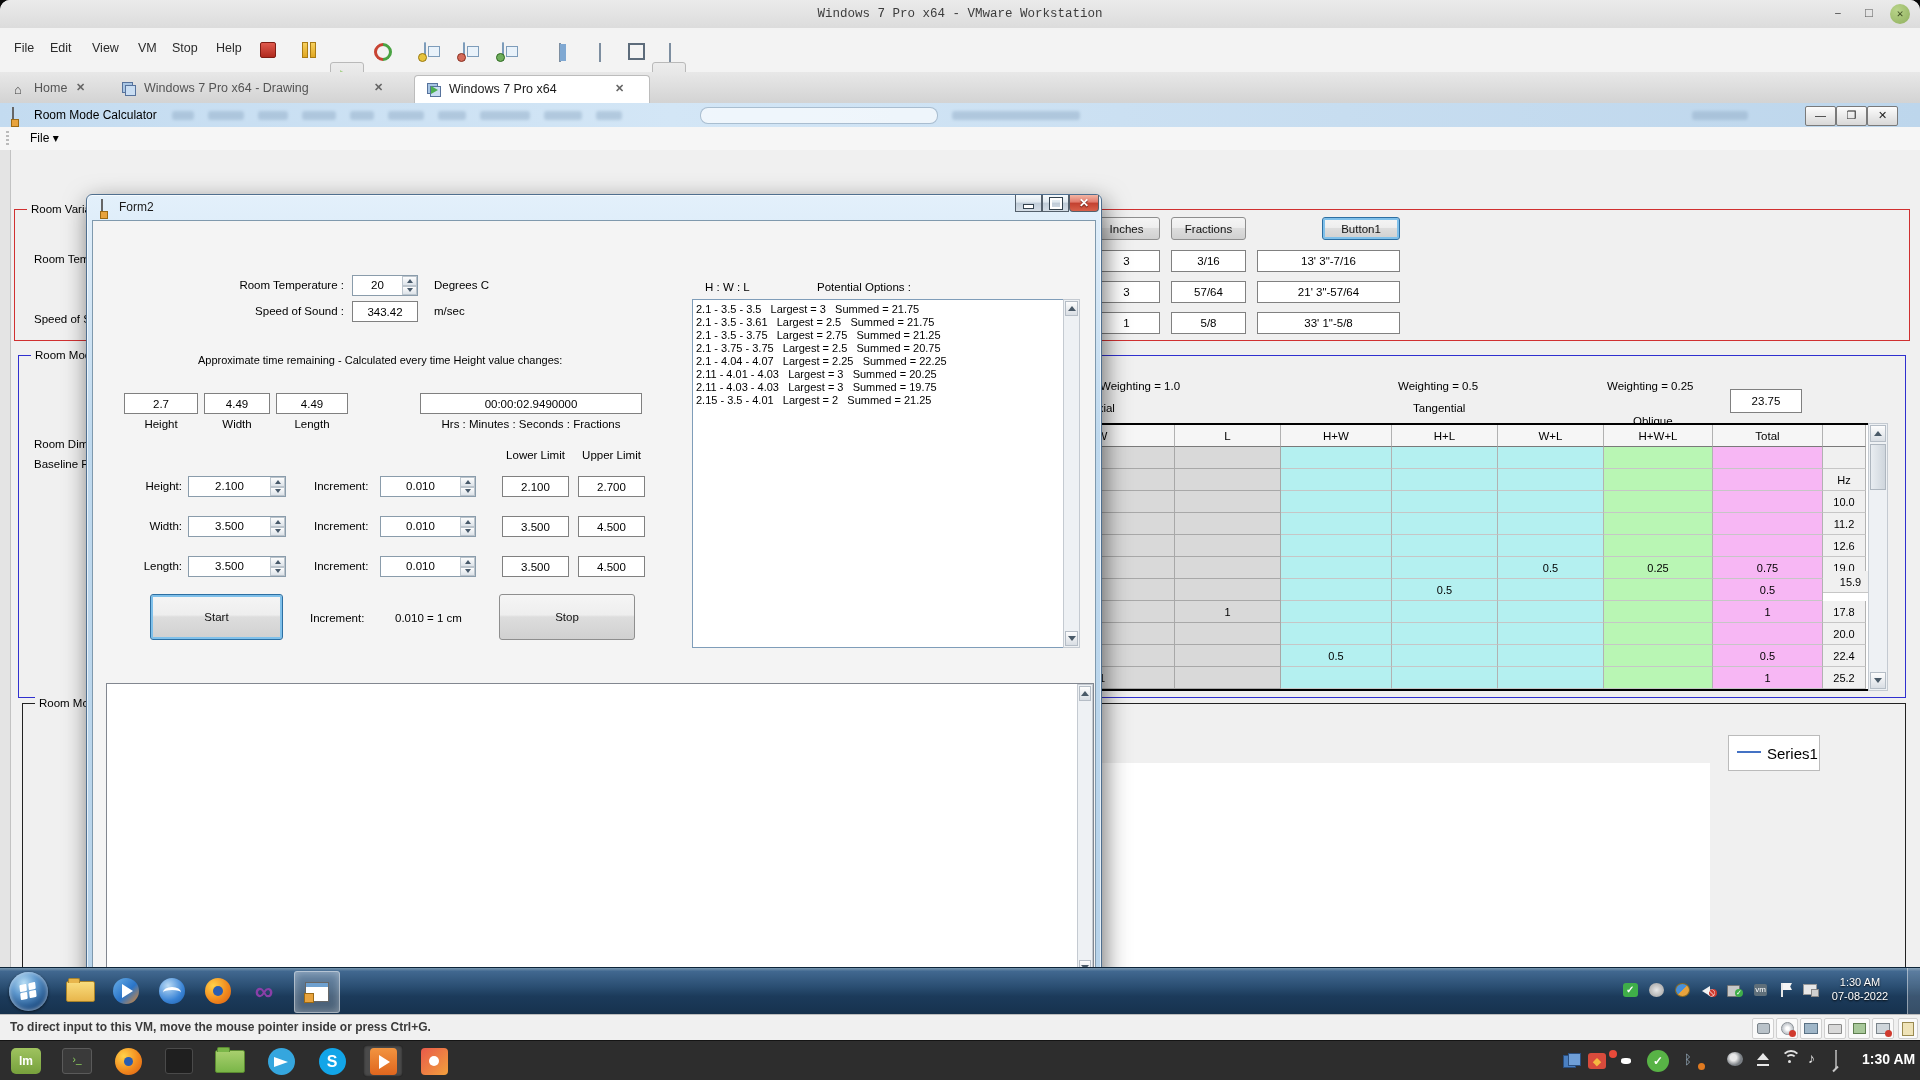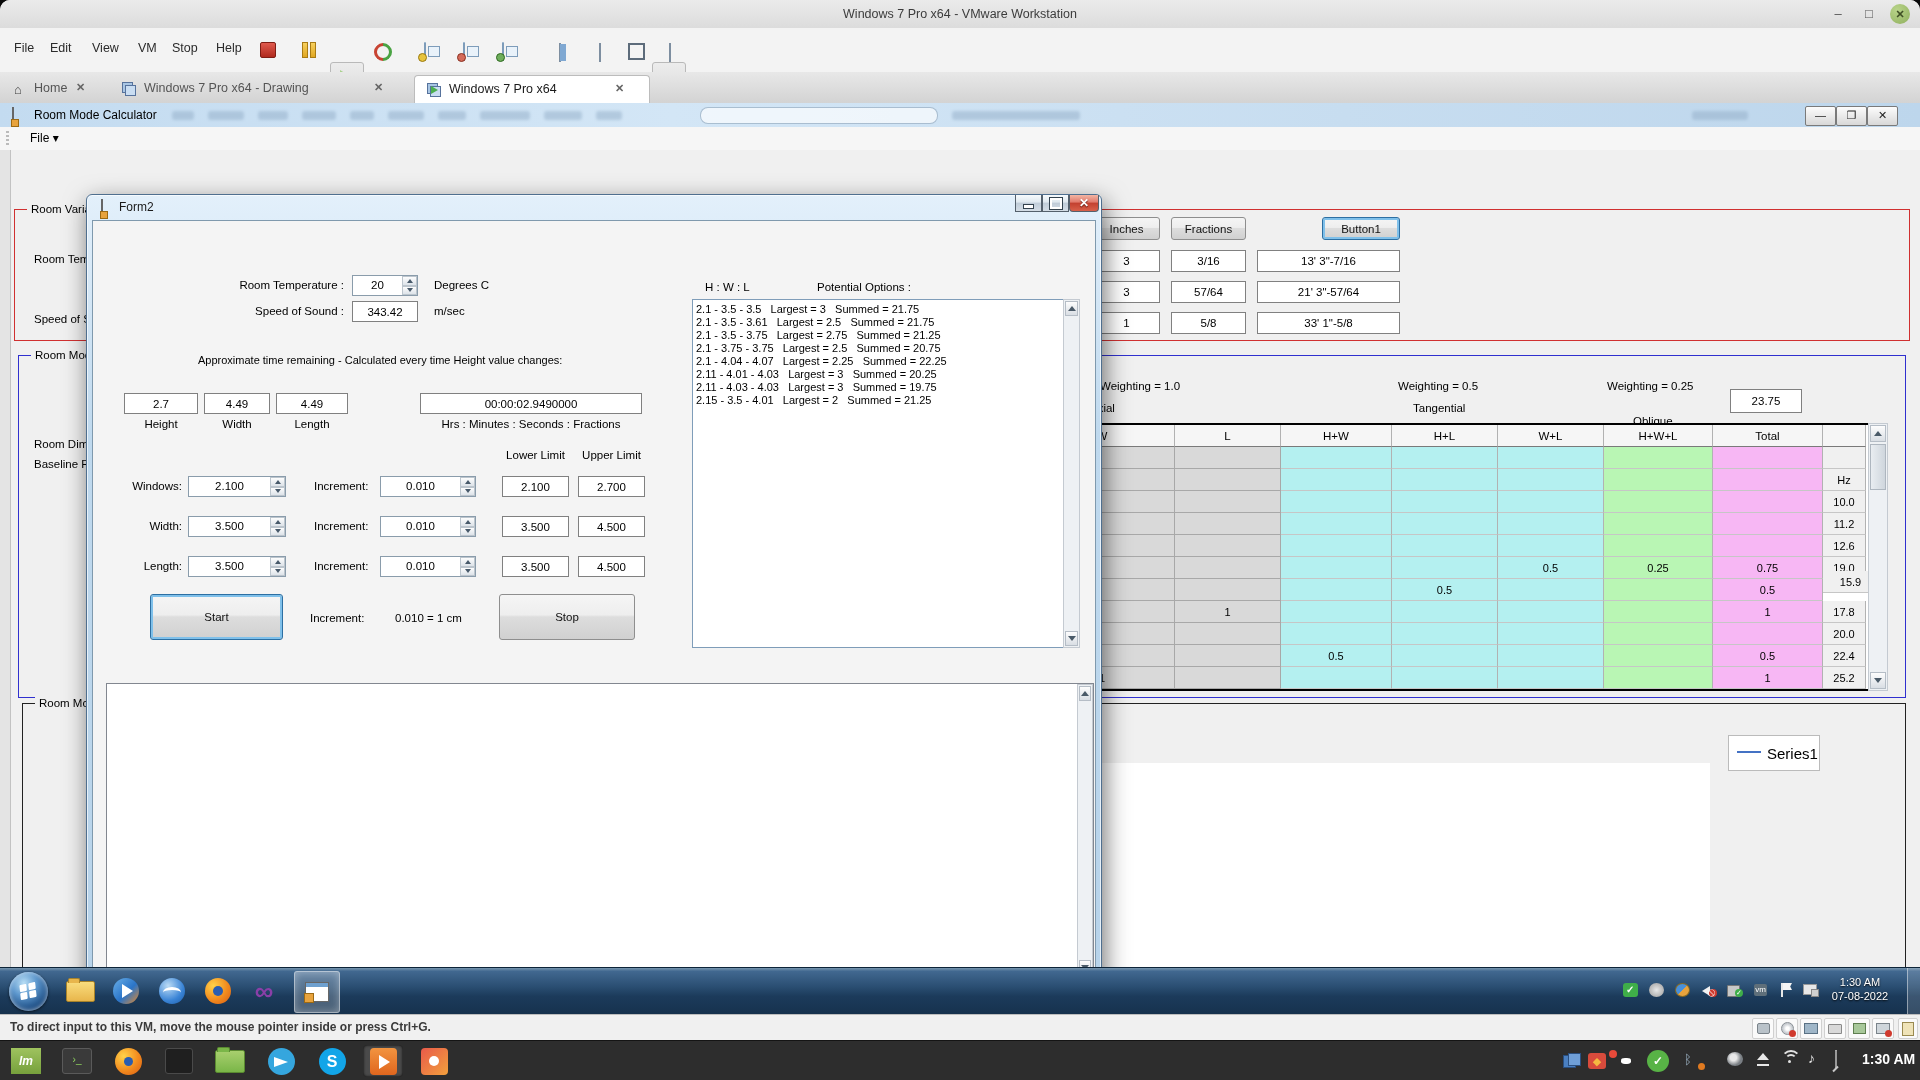--- a/index.html
+++ b/index.html
@@ -3,21 +3,21 @@
 <meta charset="utf-8">
 <style>
   html,body{margin:0;padding:0;background:#000;}
   .screen{position:relative;width:1920px;height:1080px;overflow:hidden;background:#0a0a0a;
           font-family:"Liberation Sans",sans-serif;color:#000;}
   .abs{position:absolute;}
   .lbl{font-size:11.5px;color:#000;white-space:nowrap;}
 
   
   .mint-win{position:absolute;left:0;top:0;width:1920px;height:1080px;border-radius:10px 10px 0 0;overflow:hidden;background:#f0f0f0;}
-  .mint-titlebar{position:absolute;left:0;top:0;width:1920px;height:28px;background:linear-gradient(#ebebeb,#dcdcdc);border-bottom:1px solid #c2c2c2;}
+  .mint-titlebar{position:absolute;left:0;top:0;width:1920px;height:28px;background:linear-gradient(#ebebeb,#dcdcdc);border-bottom:1px solid #c2c2c2;font-family:Liberation Mono, monospace;}
   .mint-title{position:absolute;left:0;top:0;width:100%;text-align:center;font-size:12.5px;line-height:28px;color:#3c3c3c;}
   .mint-min,.mint-max{position:absolute;top:6px;width:16px;height:16px;color:#555;font-size:13px;line-height:16px;text-align:center;}
   .mint-close{position:absolute;top:4px;width:20px;height:20px;border-radius:50%;background:radial-gradient(circle at 35% 30%,#b9d48a,#8faf5d);color:#3f4f25;font-size:11px;line-height:20px;text-align:center;font-weight:bold;}
   .vmw-menubar{position:absolute;left:0;top:28px;width:1920px;height:44px;background:#f3f3f3;border-bottom:1px solid #d8d8d8;}
   .vmw-menu{position:absolute;top:13px;font-size:12.5px;color:#2b2b2b;}
   .tb-press{position:absolute;top:34px;height:30px;background:linear-gradient(#ececec,#dedede);border:1px solid #b9b9b9;border-radius:3px;}
   .icon-stop{position:absolute;width:14px;height:14px;background:linear-gradient(#e05a4e,#b02a1e);border:1px solid #7e1d14;border-radius:2px;}
   .icon-pause i{display:inline-block;width:4px;height:14px;background:linear-gradient(#f7d05e,#e0a722);border:1px solid #a87b14;margin-right:2px;}
   .icon-play{width:0;height:0;border-top:8px solid transparent;border-bottom:8px solid transparent;border-left:13px solid #a9d28e;}
   .icon-refresh{width:12px;height:12px;border:3px solid;border-color:#4aa343 #4aa343 #c84433 #c84433;border-radius:50%;transform:rotate(45deg);}
@@ -429,21 +429,21 @@
           <span class="lbl abs" style="left:111px;top:197px;width:66px;text-align:center;">Width</span>
           <span class="lbl abs" style="left:183px;top:197px;width:72px;text-align:center;">Length</span>
           <div class="tbx" style="left:327px;top:172px;width:222px;height:21px;">
                 <span>00:00:02.9490000</span>
               </div>
           <span class="lbl abs" style="left:327px;top:197px;width:222px;text-align:center;">Hrs : Minutes : Seconds : Fractions</span>
 
           <span class="lbl abs" style="left:409px;top:228px;width:67px;text-align:center;">Lower Limit</span>
           <span class="lbl abs" style="left:485px;top:228px;width:67px;text-align:center;">Upper Limit</span>
 
-          <span class="lbl abs" style="left:20px;top:259px;width:69px;text-align:right;">Windows:</span>
+          <span class="lbl abs" style="left:20px;top:259px;width:69px;text-align:right;">Height:</span>
           <div class="spin" style="left:95px;top:255px;width:98px;">
                 <span class="spin-val">2.100</span>
                 <span class="spin-btns">
                   <span class="sbb">
                     <i class="stu"></i>
                   </span>
                   <span class="sbb">
                     <i class="std"></i>
                   </span>
                 </span>
@@ -671,21 +671,21 @@
           <i style="width:12px;height:9px;background:#cfd6db;border:1px solid #7a838a;"></i>
           <u style="position:absolute;right:1px;bottom:1px;width:7px;height:7px;border-radius:50%;background:#d03a2e;text-decoration:none;"></u>
         </span>
     <span class="dev-ic" style="left:1898px;width:18px;">
           <i style="width:10px;height:12px;background:#efe3b8;border:1px solid #9a8a50;"></i>
         </span>
   </div>
 
   <div class="mint-panel">
     <div class="mp-item" style="left:6px;">
-          <span style="width:30px;height:26px;border-radius:0;background:linear-gradient(#9fc35f,#76a03c);color:#fff;font-weight:bold;font-size:12px;text-align:center;line-height:26px;font-style:italic;">lm</span>
+          <span style="width:30px;height:26px;border-radius:5px;background:linear-gradient(#9fc35f,#76a03c);color:#fff;font-weight:bold;font-size:12px;text-align:center;line-height:26px;">lm</span>
         </div>
     <div class="mp-item" style="left:57px;">
           <span style="width:28px;height:24px;background:#3a3a3a;border:1px solid #5a5a5a;border-radius:3px;color:#8fd45f;font-size:10px;line-height:22px;text-align:center;">›_</span>
         </div>
     <div class="mp-item" style="left:108px;">
           <span style="width:27px;height:27px;border-radius:50%;background:radial-gradient(circle at 32% 30%,#ffd24a,#f28b1e 55%,#d95b12);position:relative;">
             <i style="position:absolute;left:9px;top:9px;width:9px;height:9px;border-radius:50%;background:#2a5db0;"></i>
           </span>
         </div>
     <div class="mp-item" style="left:159px;">

